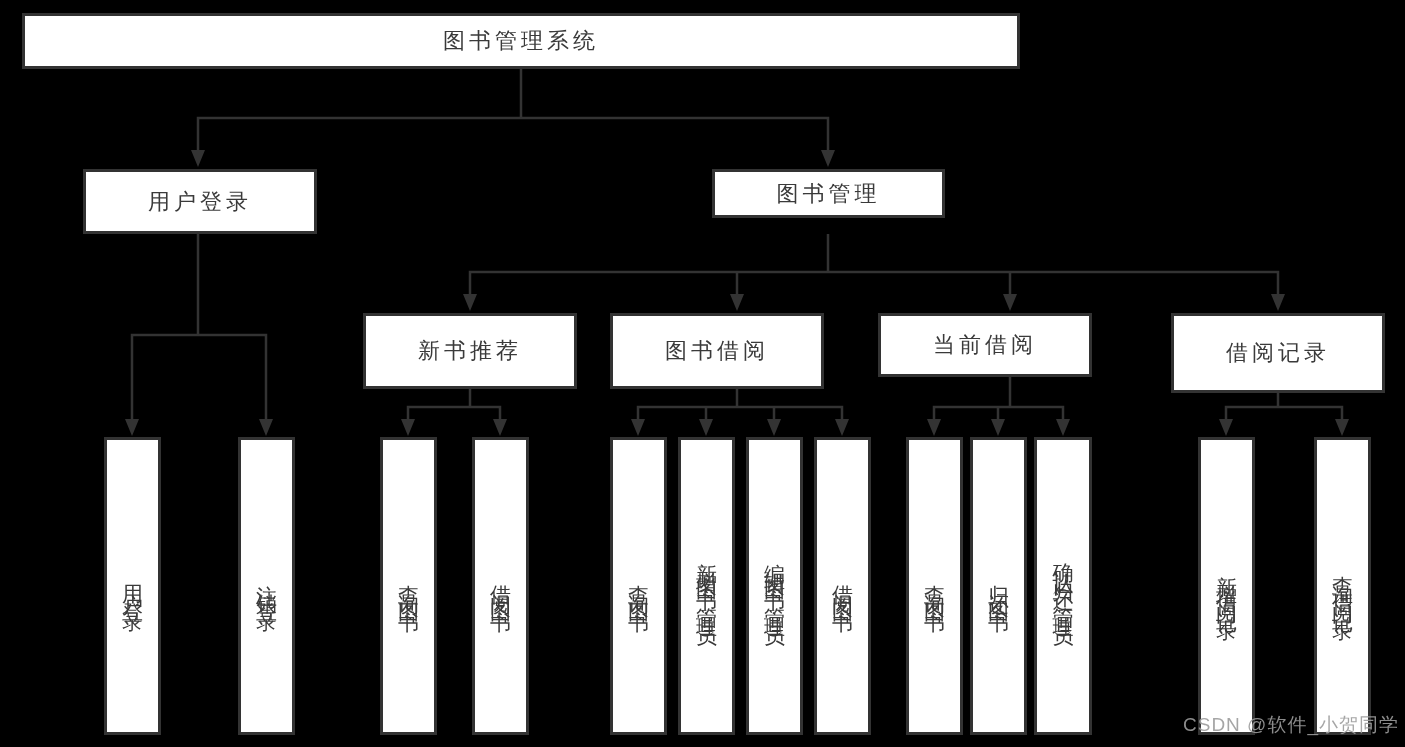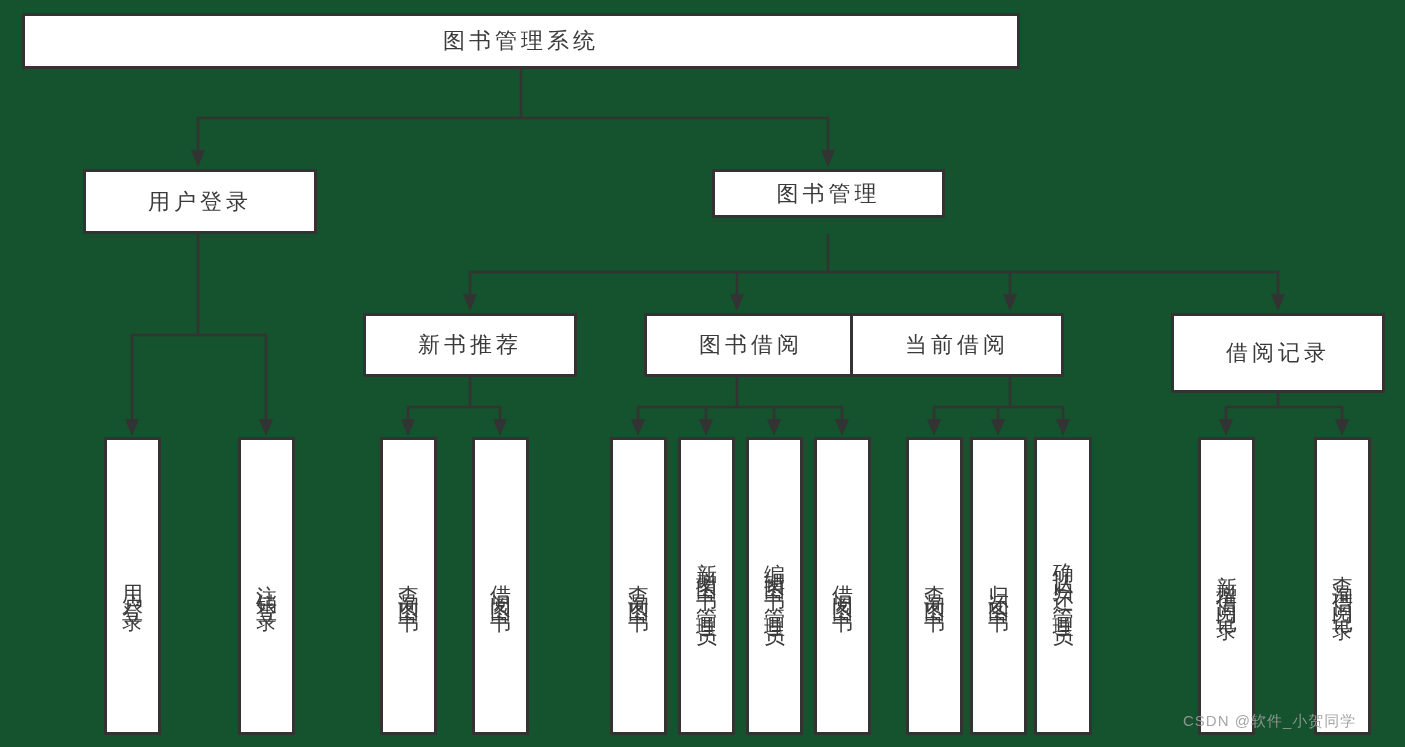--- a/index.html
+++ b/index.html
@@ -4,21 +4,21 @@
 <style>
   html, body {
     margin: 0;
     padding: 0;
     background: #ffffff;
   }
   #canvas {
     position: relative;
     width: 1405px;
     height: 747px;
-    background: #14532d;
+    background: #000000;
     font-family: "Liberation Sans", "DejaVu Sans", sans-serif;
     overflow: hidden;
   }
   #connectors {
     position: absolute;
     left: 0;
     top: 0;
     width: 1405px;
     height: 747px;
   }
@@ -39,21 +39,21 @@
   .box.v {
     writing-mode: vertical-rl;
     letter-spacing: 9px;
     font-size: 21px;
     white-space: normal;
   }
   #watermark {
     position: absolute;
     left: 1183px;
     top: 712px;
-    font-size: 15px;
+    font-size: 19px;
     letter-spacing: 1px;
     color: #9c9c9c;
     opacity: 0.9;
     z-index: 5;
     white-space: nowrap;
   }
 </style>
 </head>
 <body>
 
@@ -112,27 +112,27 @@
     <span>图书管理系统</span>
   </div>
 
   <div class="box" style="left:83px;top:169px;width:234px;height:65px">
     <span>用户登录</span>
   </div>
   <div class="box" style="left:712px;top:169px;width:233px;height:49px">
     <span>图书管理</span>
   </div>
 
-  <div class="box" style="left:363px;top:313px;width:214px;height:64px">
+  <div class="box" style="left:363px;top:313px;width:214px;height:76px">
     <span>新书推荐</span>
   </div>
-  <div class="box" style="left:644px;top:313px;width:214px;height:64px">
+  <div class="box" style="left:610px;top:313px;width:214px;height:76px">
     <span>图书借阅</span>
   </div>
-  <div class="box" style="left:850px;top:313px;width:214px;height:64px">
+  <div class="box" style="left:878px;top:313px;width:214px;height:64px">
     <span>当前借阅</span>
   </div>
   <div class="box" style="left:1171px;top:313px;width:214px;height:80px">
     <span>借阅记录</span>
   </div>
 
   <div class="box v" style="left:104px;top:437px;width:57px;height:298px">
     <span>用户登录</span>
   </div>
   <div class="box v" style="left:238px;top:437px;width:57px;height:298px">

